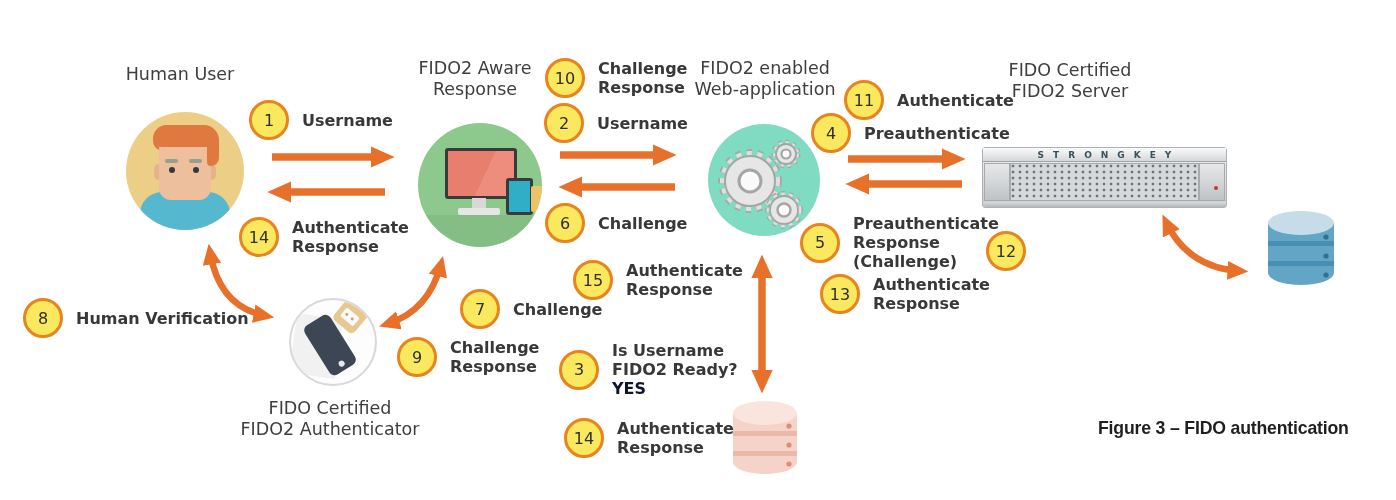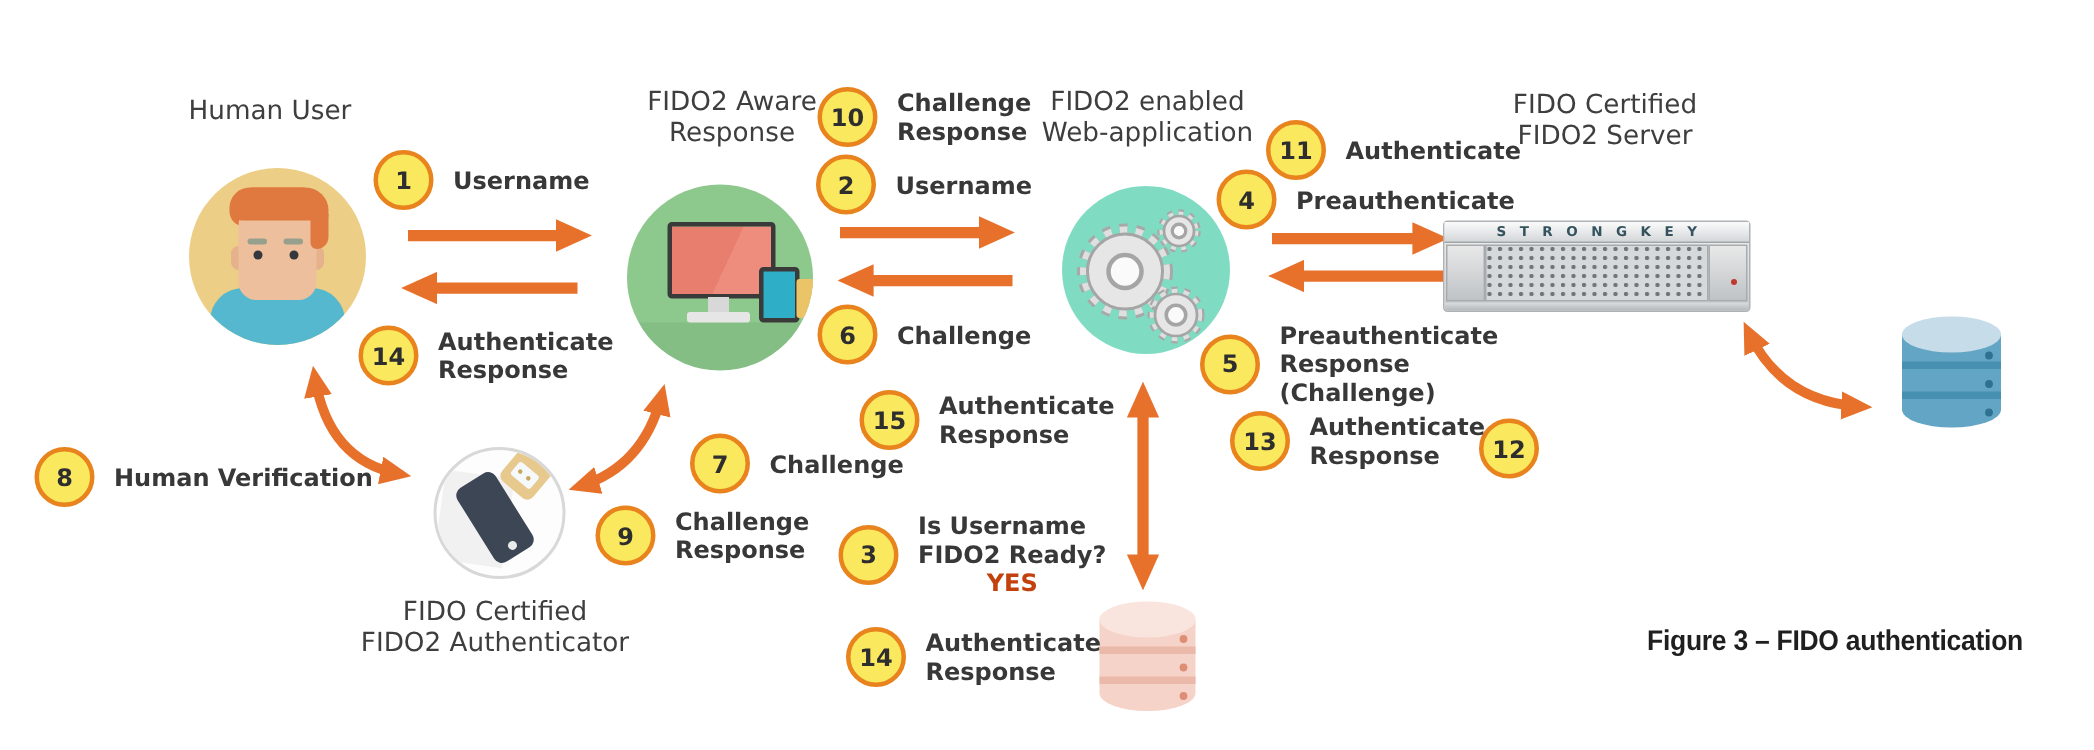--- a/index.html
+++ b/index.html
@@ -7,25 +7,25 @@
     position:relative; width:1396px; height:500px; background:#ffffff;
     font-family:"DejaVu Sans","Liberation Sans",sans-serif; overflow:hidden;
   }
   .arrows { position:absolute; left:0; top:0; }
 
   
   .step { position:absolute; display:flex; align-items:center; gap:13px; }
   .badge {
     flex:0 0 auto; width:34px; height:34px; border-radius:50%;
     background:#FAE95E; border:3px solid #E8831D; color:#2E2E2E;
-    font-weight:bold; font-size:16px;
+    font-weight:normal; font-size:16px;
     display:flex; align-items:center; justify-content:center;
   }
   .slabel { font-weight:bold; font-size:16px; color:#383838; line-height:19px; white-space:nowrap; }
-  .answer { color:#c2410c; text-align:center; }
+  .answer { color:#0f172a; text-align:left; }
 
   
   .elabel { position:absolute; text-align:center; font-size:17.5px; color:#3E3E3E; line-height:21px; }
 
   
   .avatar { position:absolute; left:126px; top:112px; width:118px; height:118px; border-radius:50%;
             background:#ECCE86; overflow:hidden; }
   .avatar * { position:absolute; }
   .av-sweater { left:14px; bottom:-10px; width:90px; height:48px; background:#55B8CE; border-radius:22px 22px 0 0; }
   .av-neck { left:45px; bottom:32px; width:28px; height:20px; background:#D9A07C; }
@@ -51,22 +51,22 @@
   .pf-base { left:40px; top:85px; width:42px; height:7px; background:#E6E6E6; border-radius:2px; }
   .pf-tablet { left:88px; top:55px; width:21px; height:31px; background:#2FAEC7;
                border:3px solid #3A3A3A; border-radius:3px; }
   .pf-card { left:113px; top:63px; width:13px; height:26px; background:#EBC468; border-radius:2px; }
 
   
   .wa-circle { position:absolute; left:708px; top:124px; width:112px; height:112px; border-radius:50%;
                background:#7FDCC2; }
 
   
-  .server { position:absolute; left:962px; top:147px; width:203px; height:59px;
-            background:linear-gradient(#F2F2F2,#C9CCCE); border:1px solid #AEB2B5; border-radius:3px; }
+  .server { position:absolute; left:982px; top:147px; width:203px; height:59px;
+            background:linear-gradient(#F2F2F2,#C9CCCE); border:1px solid #AEB2B5; border-radius:3px;padding-left:40px; }
   .srv-top { position:absolute; left:0; right:0; top:0; height:13px;
              background:linear-gradient(#FBFBFB,#D4D7D9); border-bottom:1px solid #9FA4A7;
              display:flex; align-items:center; justify-content:center;
              font-size:9px; font-weight:bold; letter-spacing:9px; padding-left:9px; color:#35535E; }
   .srv-body { position:absolute; top:15px; left:27px; right:27px; bottom:6px;
               background-color:#D6D9DB;
               background-image:radial-gradient(circle at 2px 2px, #6E7477 1.2px, transparent 1.7px);
               background-size:7px 6px; border:1px solid #A7ABAE; }
   .srv-ear { position:absolute; top:15px; bottom:6px; width:24px;
              background:linear-gradient(#E8E8E8,#BFC3C6); border:1px solid #A7ABAE; }
@@ -118,21 +118,21 @@
     <g stroke="#E7712B" stroke-width="6.5" fill="none">
       <path d="M210,252 Q219,307 266,316" marker-start="url(#ah)" marker-end="url(#ah)"></path>
       <path d="M387,324 Q429,311 441,264" marker-start="url(#ah)" marker-end="url(#ah)"></path>
       <path d="M1166,222 Q1188,268 1240,271" marker-start="url(#ah)" marker-end="url(#ah)"></path>
     </g>
   </svg>
 
   <div class="elabel" style="left:100px;top:64px;width:160px;">
     <div>Human User</div>
   </div>
-  <div class="elabel" style="left:418px;top:58px;width:140px;">
+  <div class="elabel" style="left:405px;top:58px;width:140px;">
     <div>FIDO2 Aware</div>
     <div>Response</div>
   </div>
   <div class="elabel" style="left:685px;top:58px;width:160px;">
     <div>FIDO2 enabled</div>
     <div>Web-application</div>
   </div>
   <div class="elabel" style="left:990px;top:60px;width:160px;">
     <div>FIDO Certified</div>
     <div>FIDO2 Server</div>
@@ -307,21 +307,21 @@
     </div>
   </div>
 
   <div class="step" style="left:844px;top:80px;">
     <div class="badge">11</div>
     <div class="slabel">
       <div>Authenticate</div>
     </div>
   </div>
 
-  <div class="step" style="left:986px;top:231px;margin-top:48px;">
+  <div class="step" style="left:986px;top:231px;">
     <div class="badge">12</div>
   </div>
 
   <div class="step" style="left:820px;top:274px;">
     <div class="badge">13</div>
     <div class="slabel">
       <div>Authenticate</div>
       <div>Response</div>
     </div>
   </div>

